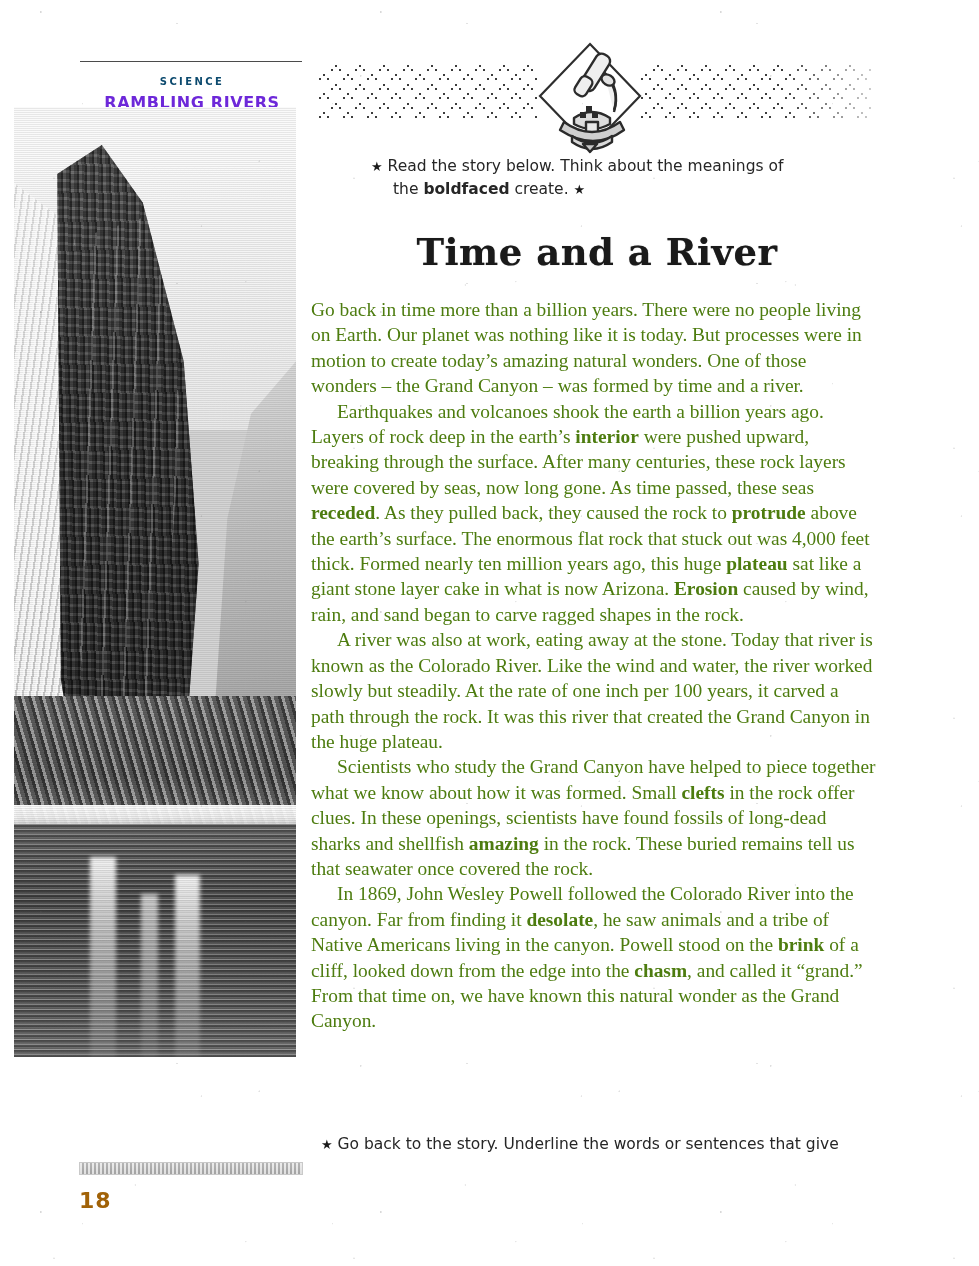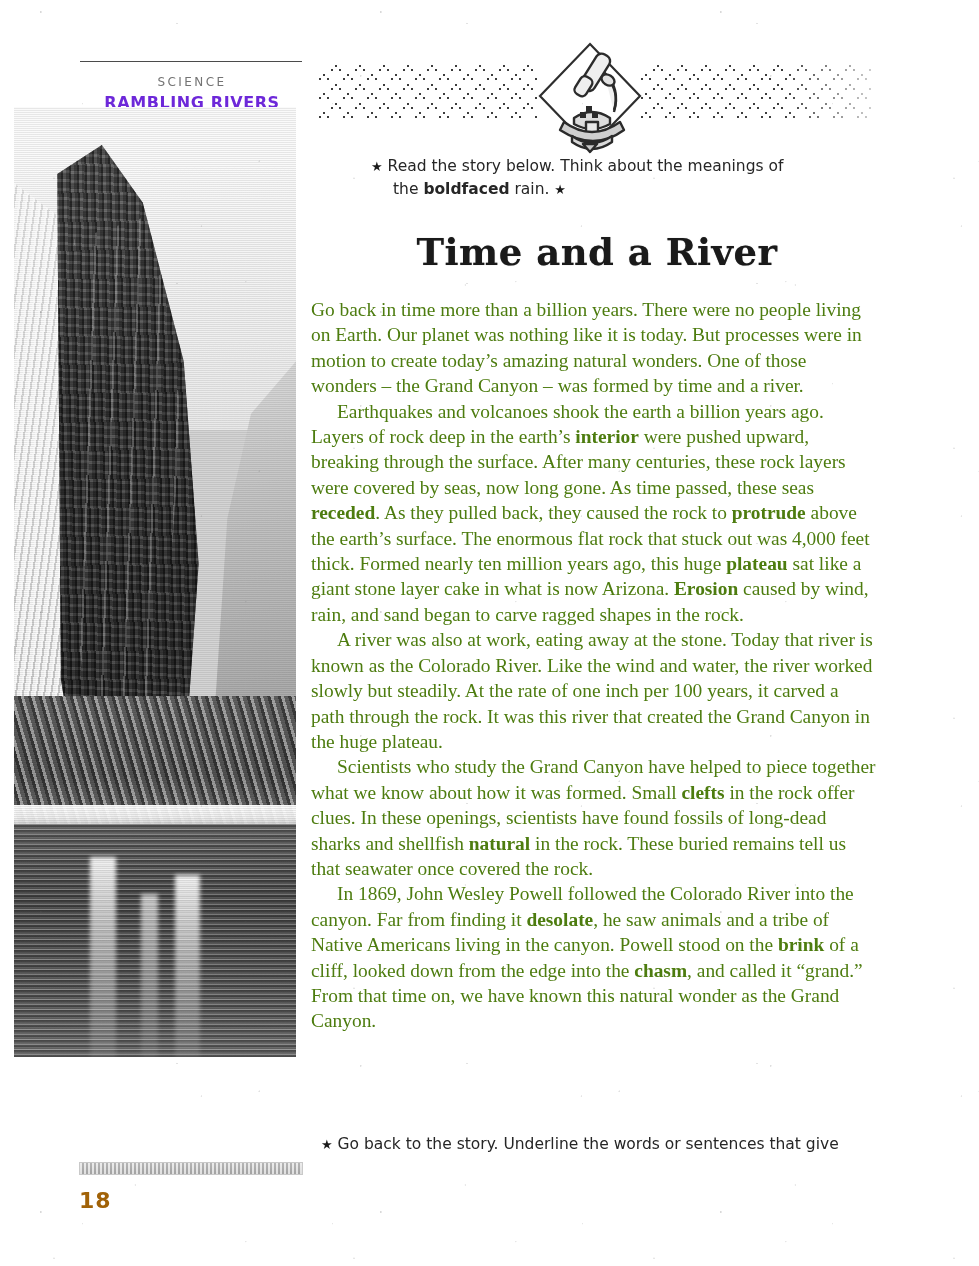--- a/index.html
+++ b/index.html
@@ -35,21 +35,21 @@
     position:absolute;left:80px;top:61px;width:222px;height:0;
     border-top:1.6px solid #2b2b2b;opacity:.85;
   }
   .hdr-block{
     position:absolute;left:78px;top:72px;width:228px;
     text-align:center;
     font-family:"DejaVu Sans",sans-serif;
     letter-spacing:1.6px;
   }
   .hdr-science{
-    font-size:12px;font-weight:400;color:#737373;
+    font-size:10px;font-weight:700;color:#0c4a6e;
     letter-spacing:2.4px;line-height:20px;
   }
   .hdr-unit{
     font-size:16px;font-weight:700;color:#6d28d9;
     letter-spacing:.6px;line-height:21px;
     filter:blur(.15px);
   }
   .hdr-lesson{
     font-size:18px;font-weight:700;color:#111;
     letter-spacing:1.2px;line-height:23px;
@@ -251,32 +251,32 @@
       <rect x="64" y="76" width="6" height="6"></rect>
       <rect x="58" y="70" width="6" height="6"></rect>
     </g>
   </svg>
 </div>
 
 <div class="star-note note-top">
   <span class="star">★</span>
   <span class="txt">Read the story below. Think about the meanings of</span>
   <span class="ind">
-    <span>the </span><b>boldfaced</b><span> rain.</span>
+    <span>the </span><b>boldfaced</b><span> create.</span>
     <span class="star">★</span>
   </span>
 </div>
 
 <div class="title">Time and a River</div>
 
 <div class="body">
   <p><span>Go back in time more than a billion years. There were no people living on Earth. Our planet was nothing like it is today. But processes were in motion to create today’s amazing natural wonders. One of those wonders – the Grand Canyon – was formed by time and a river.</span></p>
   <p class="ind"><span>Earthquakes and volcanoes shook the earth a billion years ago. Layers of rock deep in the earth’s </span><b>interior</b><span> were pushed upward, breaking through the surface. After many centuries, these rock layers were covered by seas, now long gone. As time passed, these seas </span><b>receded</b><span>. As they pulled back, they caused the rock to </span><b>protrude</b><span> above the earth’s surface. The enormous flat rock that stuck out was 4,000 feet thick. Formed nearly ten million years ago, this huge </span><b>plateau</b><span> sat like a giant stone layer cake in what is now Arizona. </span><b>Erosion</b><span> caused by wind, rain, and sand began to carve ragged shapes in the rock.</span></p>
   <p class="ind"><span>A river was also at work, eating away at the stone. Today that river is known as the Colorado River. Like the wind and water, the river worked slowly but steadily. At the rate of one inch per 100 years, it carved a path through the rock. It was this river that created the Grand Canyon in the huge plateau.</span></p>
-  <p class="ind"><span>Scientists who study the Grand Canyon have helped to piece together what we know about how it was formed. Small </span><b>clefts</b><span> in the rock offer clues. In these openings, scientists have found fossils of long-dead sharks and shellfish </span><b>natural</b><span> in the rock. These buried remains tell us that seawater once covered the rock.</span></p>
+  <p class="ind"><span>Scientists who study the Grand Canyon have helped to piece together what we know about how it was formed. Small </span><b>clefts</b><span> in the rock offer clues. In these openings, scientists have found fossils of long-dead sharks and shellfish </span><b>amazing</b><span> in the rock. These buried remains tell us that seawater once covered the rock.</span></p>
   <p class="ind"><span>In 1869, John Wesley Powell followed the Colorado River into the canyon. Far from finding it </span><b>desolate</b><span>, he saw animals and a tribe of Native Americans living in the canyon. Powell stood on the </span><b>brink</b><span> of a cliff, looked down from the edge into the </span><b>chasm</b><span>, and called it “grand.” From that time on, we have known this natural wonder as the Grand Canyon.</span></p>
 </div>
 
 <div class="star-note note-bottom">
   <span class="star">★</span>
   <span class="txt">Go back to the story. Underline the words or sentences that give</span>
 </div>
 
 <div class="gray-bar"></div>
 <div class="page-num">18</div>

